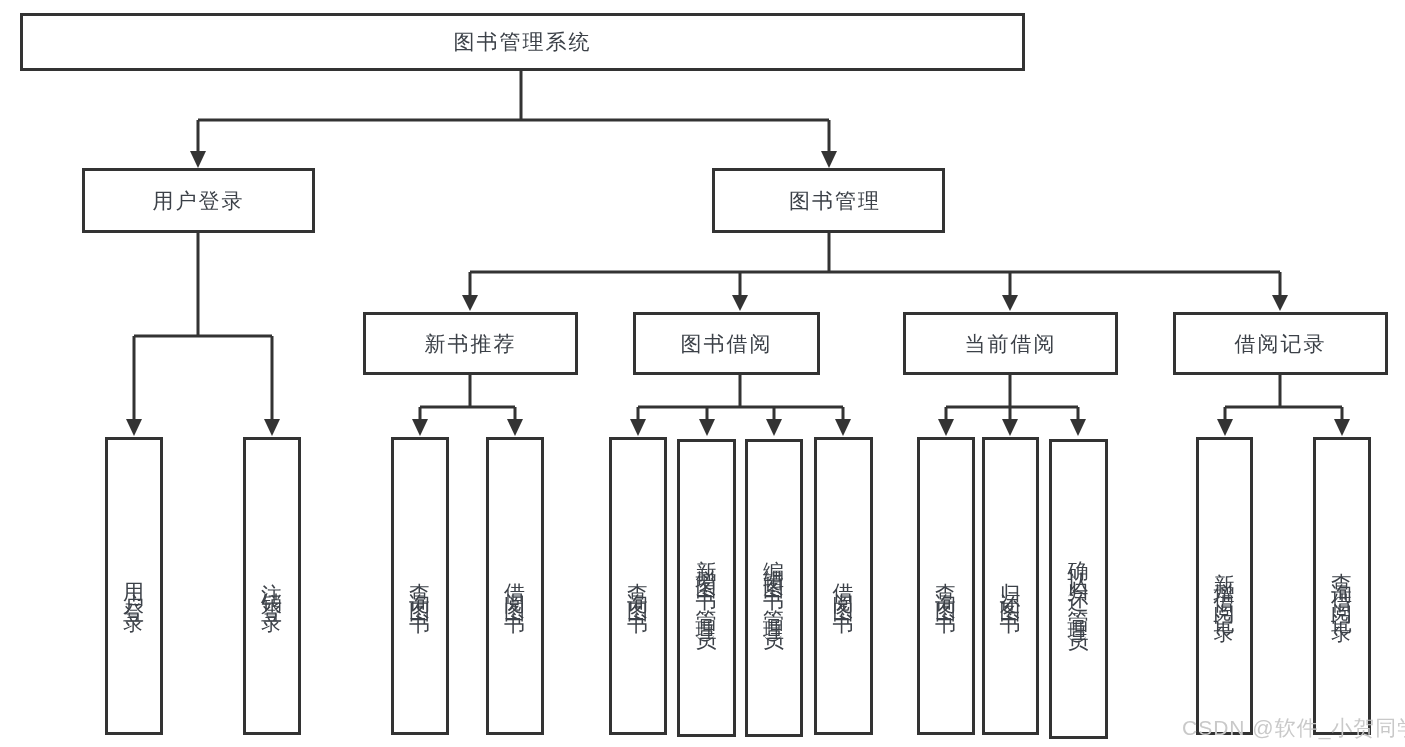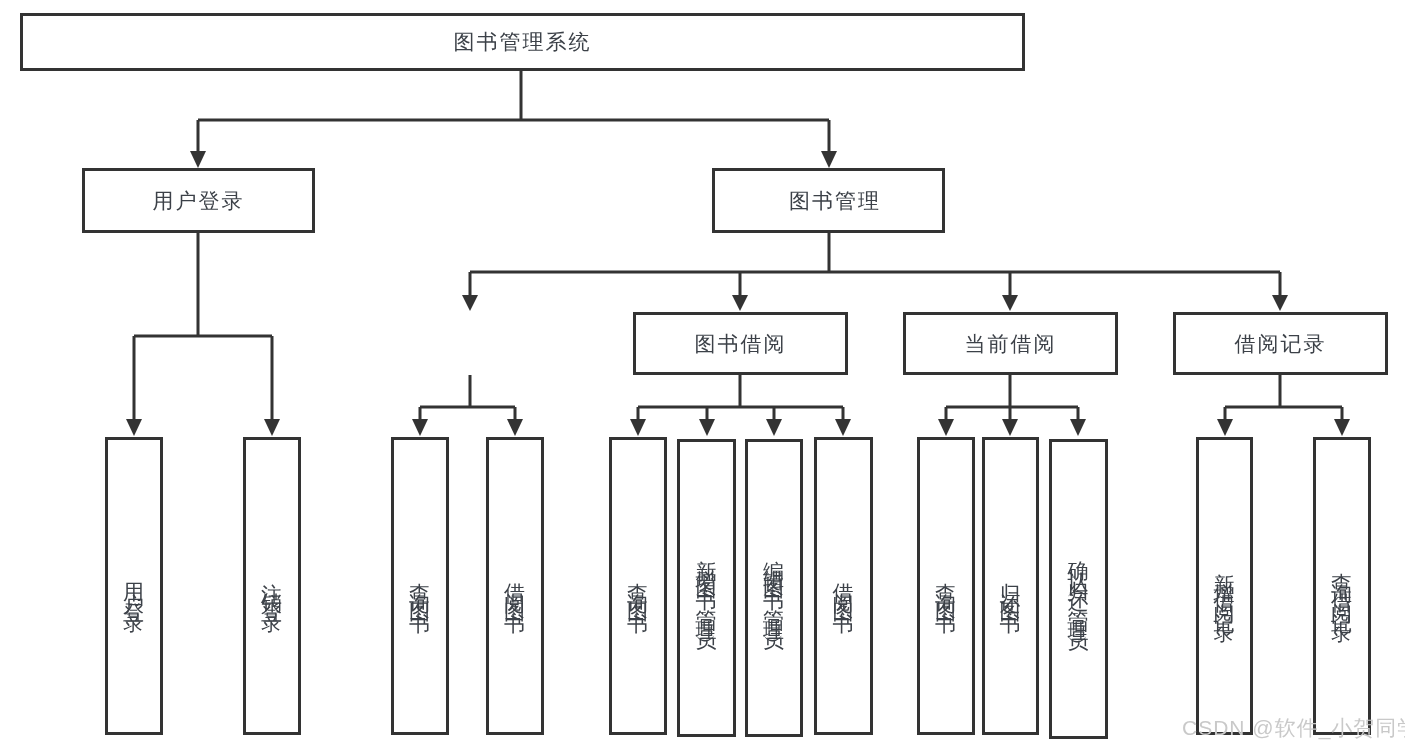--- a/index.html
+++ b/index.html
@@ -92,21 +92,24 @@
     <span>图书管理系统</span>
   </div>
 
   <div class="node h" style="left:82px; top:168px; width:233px; height:65px;">
     <span>用户登录</span>
   </div>
   <div class="node h" style="left:712px; top:168px; width:233px; height:65px;padding-left:13px;">
     <span>图书管理</span>
   </div>
 
-  <div class="node h" style="left:633px; top:312px; width:215px; height:63px;">
+  <div class="node h" style="left:363px; top:312px; width:215px; height:63px;">
+    <span>新书推荐</span>
+  </div>
+  <div class="node h" style="left:633px; top:312px; width:187px; height:63px;">
     <span>图书借阅</span>
   </div>
   <div class="node h" style="left:1173px; top:312px; width:215px; height:63px;">
     <span>借阅记录</span>
   </div>
   <div class="node h" style="left:903px; top:312px; width:215px; height:63px;">
     <span>当前借阅</span>
   </div>
 
   <div class="node v" style="left:105px; top:437px; width:58px; height:298px;">

